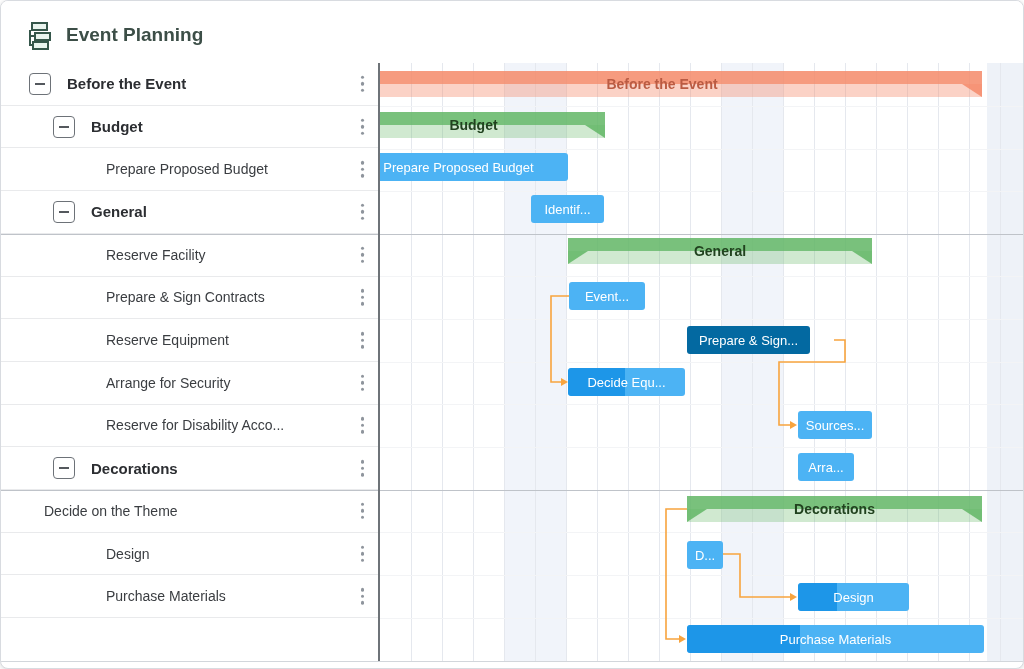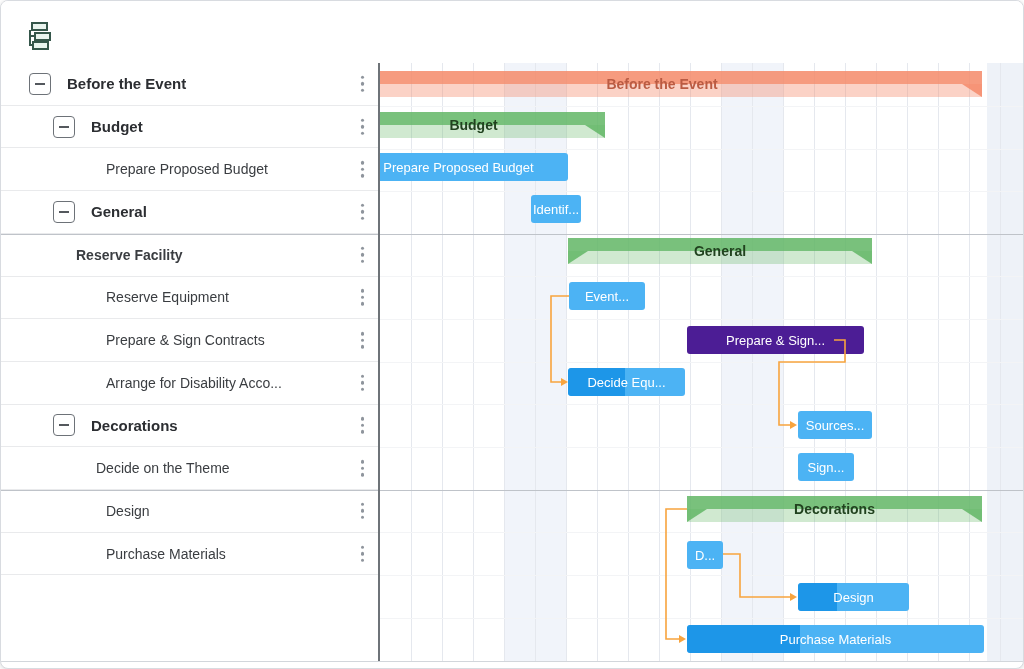--- a/index.html
+++ b/index.html
@@ -55,20 +55,21 @@
   <div id="header">
     <span id="app-icon">
       <svg width="26" height="28" viewBox="0 0 26 28">
         <path d="M4 8 L4 23 L7 23" fill="none" stroke="#35564a" stroke-width="2"></path>
         <path d="M4 14 L9 14" fill="none" stroke="#35564a" stroke-width="2"></path>
         <rect x="6" y="1" width="15" height="7" fill="#e9f4ee" stroke="#35564a" stroke-width="2"></rect>
         <rect x="9" y="11" width="15" height="7" fill="#e9f4ee" stroke="#35564a" stroke-width="2"></rect>
         <rect x="7" y="20" width="15" height="7" fill="#e9f4ee" stroke="#35564a" stroke-width="2"></rect>
       </svg>
     </span>
+    <span id="page-title">Event Planning</span>
   </div>
 
   <div id="sidebar">
       <div class="srow bold">
         <span class="toggle" style="margin-left: 28px;">
           <span class="minus"></span>
         </span>
         <span class="label" style="margin-left: 16px;">Before the Event</span>
         <span class="dots">
           <i></i>
@@ -100,64 +101,72 @@
           <span class="minus"></span>
         </span>
         <span class="label" style="margin-left: 16px;">General</span>
         <span class="dots">
           <i></i>
           <i></i>
           <i></i>
         </span>
       </div>
       <div class="srow">
-        <span class="label" style="margin-left: 75px; font-weight: bold;">Reserve Facility</span>
+        <span class="label" style="margin-left: 105px;">Reserve Facility</span>
+        <span class="dots">
+          <i></i>
+          <i></i>
+          <i></i>
+        </span>
+      </div>
+      <div class="srow">
+        <span class="label" style="margin-left: 105px;">Prepare &amp; Sign Contracts</span>
         <span class="dots">
           <i></i>
           <i></i>
           <i></i>
         </span>
       </div>
       <div class="srow">
         <span class="label" style="margin-left: 105px;">Reserve Equipment</span>
         <span class="dots">
           <i></i>
           <i></i>
           <i></i>
         </span>
       </div>
       <div class="srow">
-        <span class="label" style="margin-left: 105px;">Prepare &amp; Sign Contracts</span>
-        <span class="dots">
-          <i></i>
-          <i></i>
-          <i></i>
-        </span>
-      </div>
-      <div class="srow">
-        <span class="label" style="margin-left: 105px;">Arrange for Disability Acco...</span>
+        <span class="label" style="margin-left: 105px;">Arrange for Security</span>
+        <span class="dots">
+          <i></i>
+          <i></i>
+          <i></i>
+        </span>
+      </div>
+      <div class="srow">
+        <span class="label" style="margin-left: 105px;">Reserve for Disability Acco...</span>
         <span class="dots">
           <i></i>
           <i></i>
           <i></i>
         </span>
       </div>
       <div class="srow bold">
         <span class="toggle" style="margin-left: 52px;">
           <span class="minus"></span>
         </span>
         <span class="label" style="margin-left: 16px;">Decorations</span>
         <span class="dots">
           <i></i>
           <i></i>
           <i></i>
         </span>
       </div>
       <div class="srow">
-        <span class="label" style="margin-left: 95px;">Decide on the Theme</span>
+        <span class="label" style="margin-left: 43px;">Decide on the Theme</span>
         <span class="dots">
           <i></i>
           <i></i>
           <i></i>
         </span>
       </div>
       <div class="srow">
         <span class="label" style="margin-left: 105px;">Design</span>
         <span class="dots">
           <i></i>
@@ -220,45 +229,45 @@
       </div>
       <div class="bar summary" style="left: -38px; top: 49px; width: 263px;">
         <div class="sum-top" style="background: rgba(98, 182, 101, 0.85);"></div>
         <div class="sum-bottom" style="background: rgba(98, 182, 101, 0.3);"></div>
         <div class="wedge right" style="border-top-color: rgba(98, 182, 101, 0.85);"></div>
         <span class="sum-label" style="color: rgb(33, 66, 31);">Budget</span>
       </div>
       <div class="bar task" style="left: -31px; top: 90px; width: 219px; background: rgb(76, 179, 244);">
         <span class="tlabel">Prepare Proposed Budget</span>
       </div>
-      <div class="bar task" style="left: 151px; top: 132px; width: 50px; background: rgb(76, 179, 244);">
+      <div class="bar task" style="left: 151px; top: 132px; width: 73px; background: rgb(76, 179, 244);">
         <span class="tlabel">Identif...</span>
       </div>
       <div class="bar summary" style="left: 188px; top: 175px; width: 304px;">
         <div class="sum-top" style="background: rgba(98, 182, 101, 0.85);"></div>
         <div class="sum-bottom" style="background: rgba(98, 182, 101, 0.3);"></div>
         <div class="wedge left" style="border-top-color: rgba(98, 182, 101, 0.85);"></div>
         <div class="wedge right" style="border-top-color: rgba(98, 182, 101, 0.85);"></div>
         <span class="sum-label" style="color: rgb(33, 66, 31);">General</span>
       </div>
       <div class="bar task" style="left: 189px; top: 219px; width: 76px; background: rgb(76, 179, 244);">
         <span class="tlabel">Event...</span>
       </div>
-      <div class="bar task" style="left: 307px; top: 263px; width: 177px; background: #4c1d95;">
+      <div class="bar task" style="left: 307px; top: 263px; width: 123px; background: #0369a1;">
         <span class="tlabel">Prepare &amp; Sign...</span>
       </div>
       <div class="bar task" style="left: 188px; top: 305px; width: 117px; background: rgb(76, 179, 244);">
         <div class="progress" style="width: 57px; background: rgb(29, 150, 232);"></div>
         <span class="tlabel">Decide Equ...</span>
       </div>
       <div class="bar task" style="left: 418px; top: 348px; width: 74px; background: rgb(76, 179, 244);">
         <span class="tlabel">Sources...</span>
       </div>
       <div class="bar task" style="left: 418px; top: 390px; width: 56px; background: rgb(76, 179, 244);">
-        <span class="tlabel">Sign...</span>
+        <span class="tlabel">Arra...</span>
       </div>
       <div class="bar summary" style="left: 307px; top: 433px; width: 295px;">
         <div class="sum-top" style="background: rgba(98, 182, 101, 0.85);"></div>
         <div class="sum-bottom" style="background: rgba(98, 182, 101, 0.3);"></div>
         <div class="wedge left" style="border-top-color: rgba(98, 182, 101, 0.85);"></div>
         <div class="wedge right" style="border-top-color: rgba(98, 182, 101, 0.85);"></div>
         <span class="sum-label" style="color: rgb(33, 66, 31);">Decorations</span>
       </div>
       <div class="bar task" style="left: 307px; top: 478px; width: 36px; background: rgb(76, 179, 244);">
         <span class="tlabel">D...</span>

